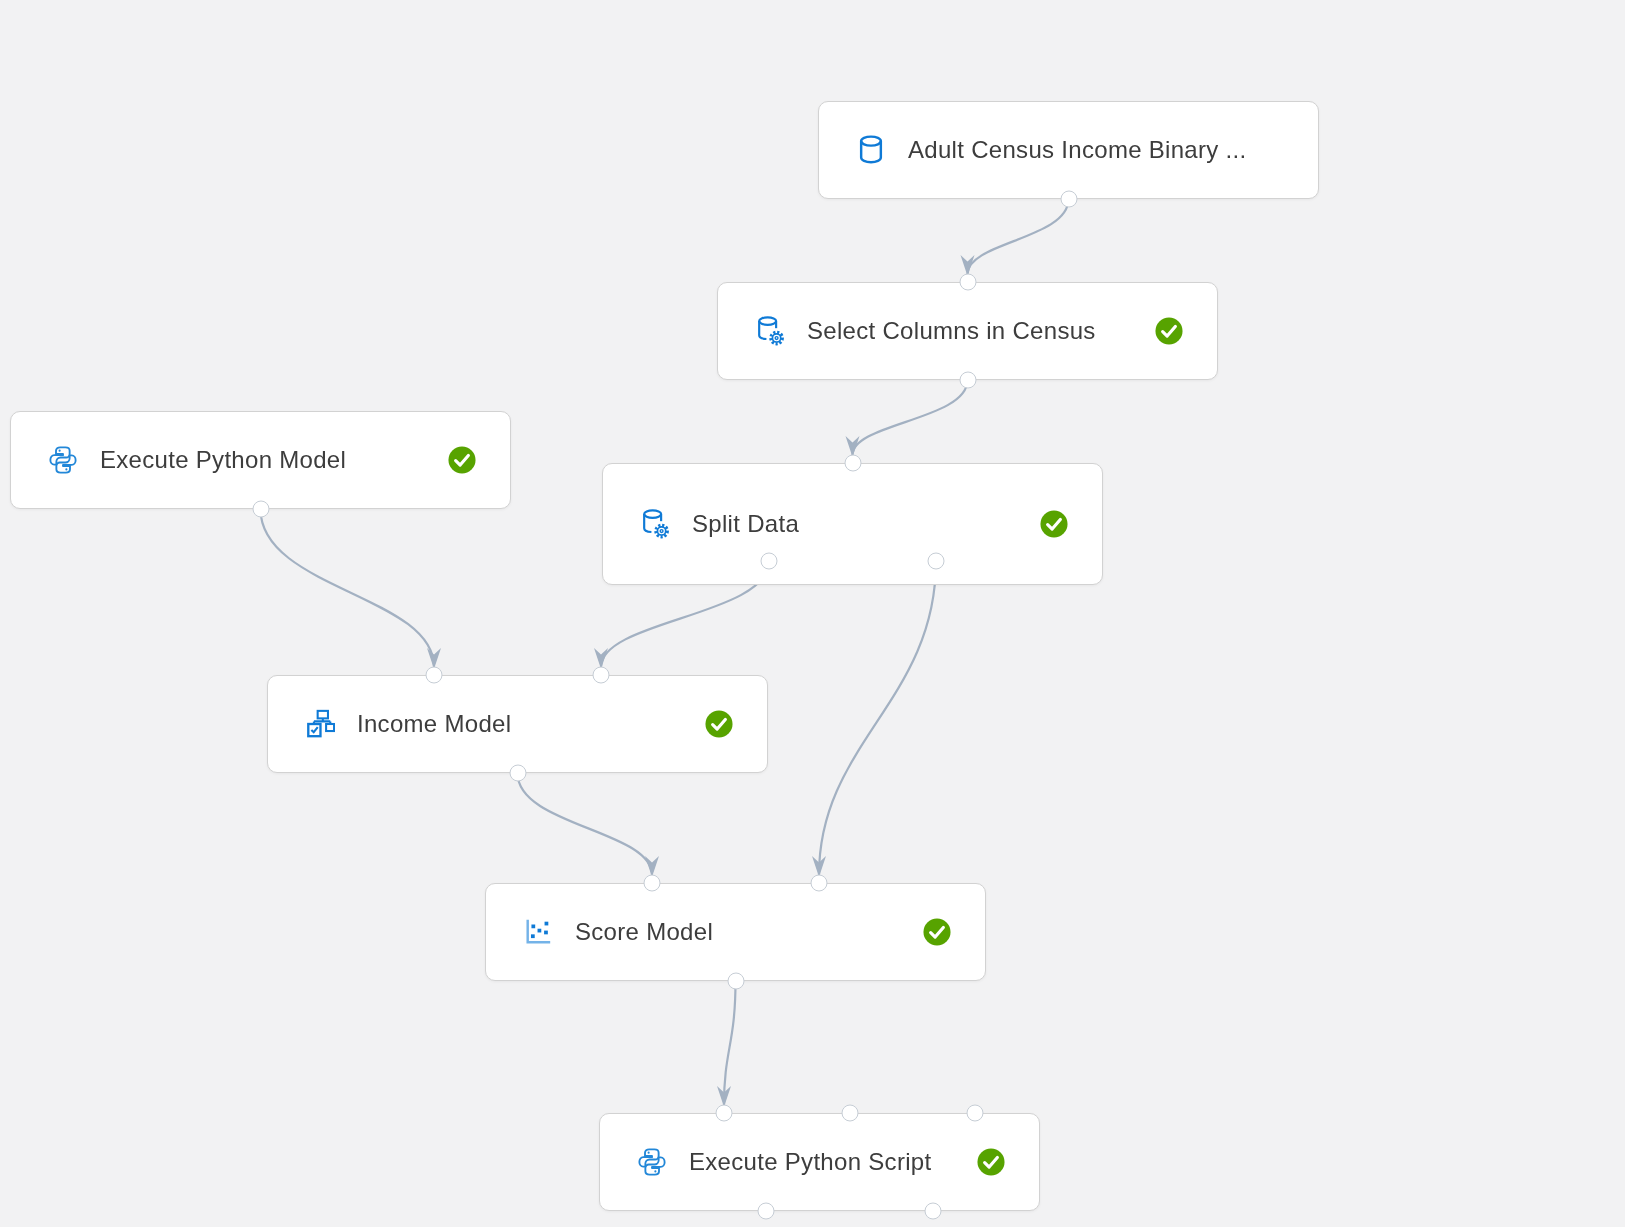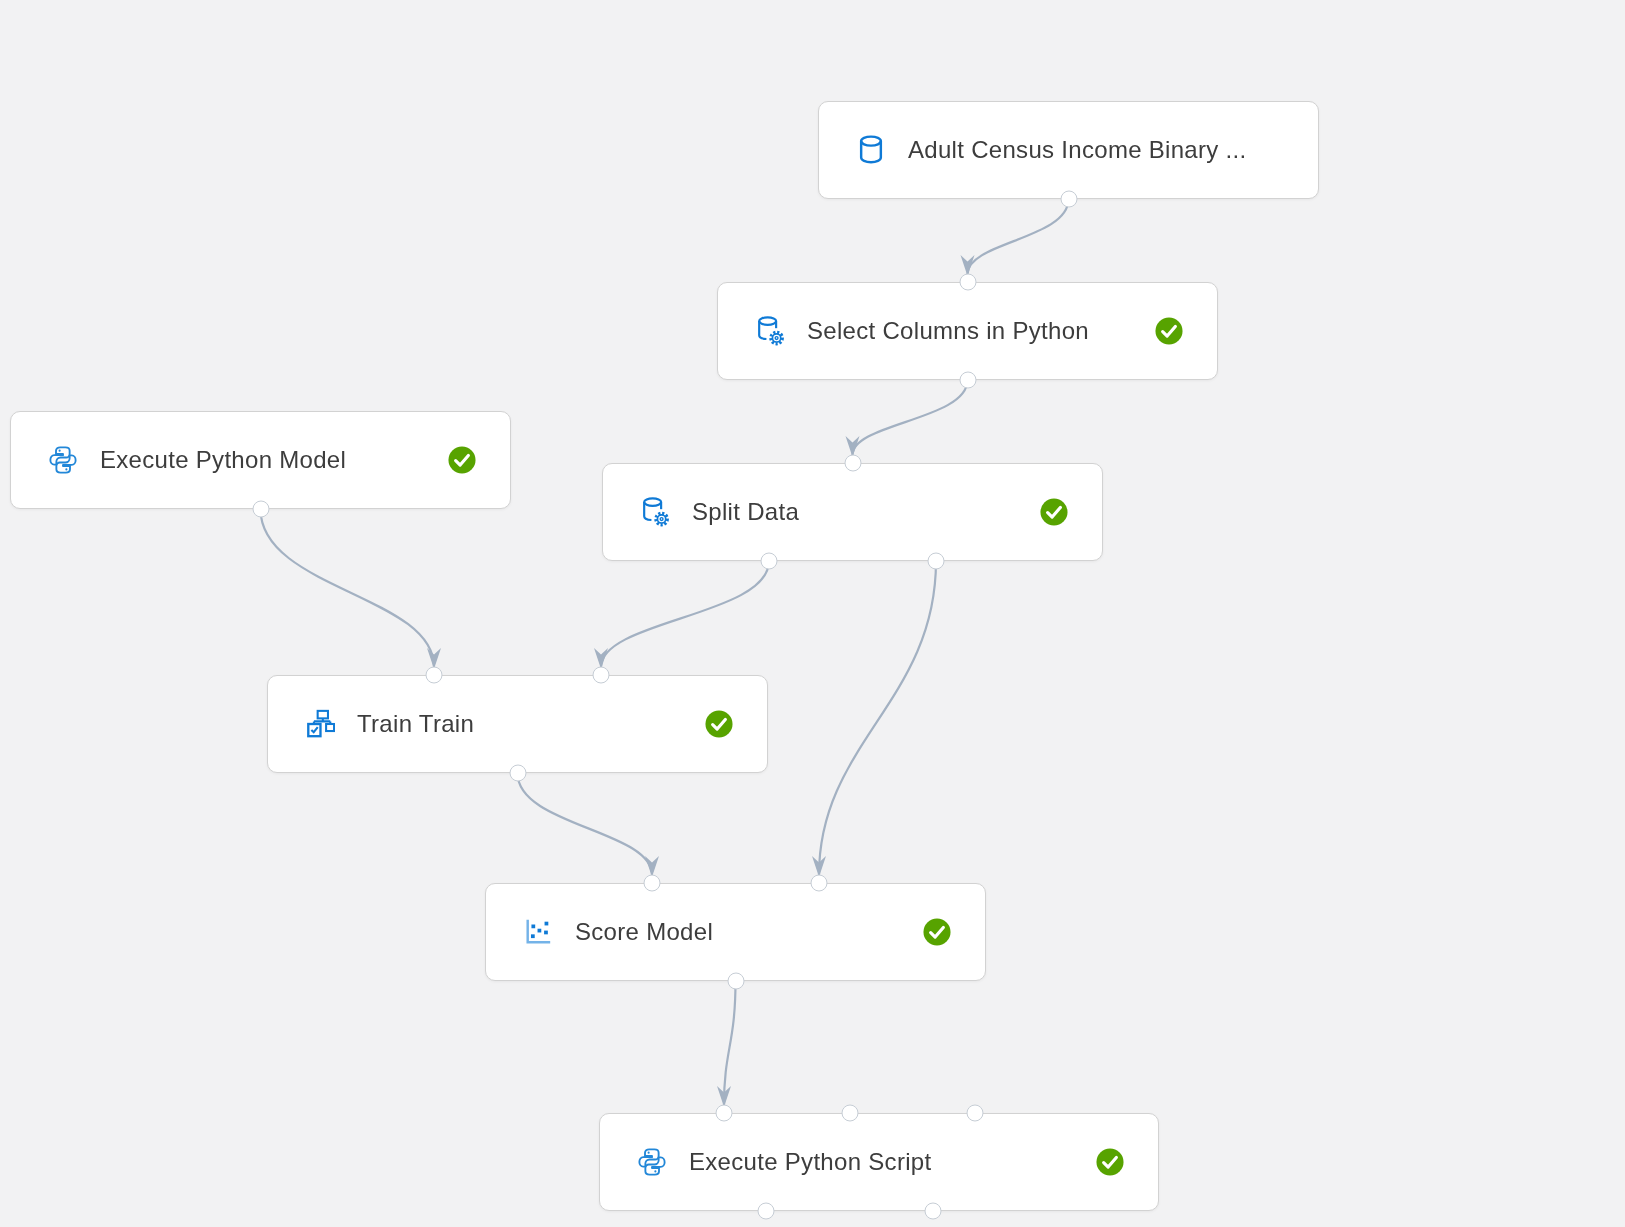--- a/index.html
+++ b/index.html
@@ -100,21 +100,21 @@
       <span class="icon">
         <svg viewBox="0 0 34 34" width="32" height="32">
           <ellipse cx="14.5" cy="6.5" rx="9" ry="4" fill="none" stroke="#0f7ad6" stroke-width="2.3"></ellipse>
           <path d="M5.5 6.5 V21.5 c0 2.1 3.3 3.8 7.7 4" fill="none" stroke="#0f7ad6" stroke-width="2.3"></path>
           <path d="M23.5 6.5 v7.5" fill="none" stroke="#0f7ad6" stroke-width="2.3"></path>
           <circle cx="24" cy="24.5" r="6.2" fill="none" stroke="#0f7ad6" stroke-width="3.2" stroke-dasharray="2.3 1.85"></circle>
           <circle cx="24" cy="24.5" r="4.4" fill="#ffffff" stroke="#0f7ad6" stroke-width="1.8"></circle>
           <circle cx="24" cy="24.5" r="1.5" fill="none" stroke="#0f7ad6" stroke-width="1.5"></circle>
         </svg>
       </span>
-      <span class="label">Select Columns in Python</span>
+      <span class="label">Select Columns in Census</span>
       <span class="status"><svg viewBox="0 0 30 30" width="28" height="28">
           <circle cx="15" cy="15" r="14.5" fill="#57a300"></circle>
           <polyline points="8.2,15.6 13,20.4 21.8,10.2" fill="none" stroke="#ffffff" stroke-width="3.4" stroke-linecap="round" stroke-linejoin="round"></polyline>
         </svg></span>
     </div>
     <div class="port" style="left: 967.5px; top: 262px;"></div>
     <div class="port" style="left: 967.5px; top: 360px;"></div>
     <div class="node" style="left: 10px; top: 391px; width: 501px; height: 98px;">
       <span class="icon">
         <svg viewBox="0 0 24 24" width="30" height="30">
@@ -126,21 +126,21 @@
           <circle cx="14.7" cy="19.5" r="0.85" fill="#2287d8"></circle>
         </svg>
       </span>
       <span class="label">Execute Python Model</span>
       <span class="status"><svg viewBox="0 0 30 30" width="28" height="28">
           <circle cx="15" cy="15" r="14.5" fill="#57a300"></circle>
           <polyline points="8.2,15.6 13,20.4 21.8,10.2" fill="none" stroke="#ffffff" stroke-width="3.4" stroke-linecap="round" stroke-linejoin="round"></polyline>
         </svg></span>
     </div>
     <div class="port" style="left: 260.5px; top: 489px;"></div>
-    <div class="node" style="left: 602px; top: 443px; width: 501px; height: 98px;">
+    <div class="node" style="left: 602px; top: 443px; width: 501px; height: 122px;">
       <span class="icon">
         <svg viewBox="0 0 34 34" width="32" height="32">
           <ellipse cx="14.5" cy="6.5" rx="9" ry="4" fill="none" stroke="#0f7ad6" stroke-width="2.3"></ellipse>
           <path d="M5.5 6.5 V21.5 c0 2.1 3.3 3.8 7.7 4" fill="none" stroke="#0f7ad6" stroke-width="2.3"></path>
           <path d="M23.5 6.5 v7.5" fill="none" stroke="#0f7ad6" stroke-width="2.3"></path>
           <circle cx="24" cy="24.5" r="6.2" fill="none" stroke="#0f7ad6" stroke-width="3.2" stroke-dasharray="2.3 1.85"></circle>
           <circle cx="24" cy="24.5" r="4.4" fill="#ffffff" stroke="#0f7ad6" stroke-width="1.8"></circle>
           <circle cx="24" cy="24.5" r="1.5" fill="none" stroke="#0f7ad6" stroke-width="1.5"></circle>
         </svg>
       </span>
@@ -158,21 +158,21 @@
         <svg viewBox="0 0 32 32" width="30" height="30">
           <g fill="none" stroke="#0f7ad6" stroke-width="2.2">
             <rect x="13.5" y="2" width="11" height="8"></rect>
             <path d="M19 10 v3.2 M9.5 13.2 H27 M9.5 13.2 V16 M27 13.2 V16"></path>
             <rect x="3.5" y="16" width="13" height="13" stroke-width="2.5"></rect>
             <rect x="22.5" y="16" width="8.5" height="7.5"></rect>
           </g>
           <polyline points="6.8,22.3 9.3,24.8 13.6,19.3" fill="none" stroke="#0f7ad6" stroke-width="2.2"></polyline>
         </svg>
       </span>
-      <span class="label">Train Train</span>
+      <span class="label">Income Model</span>
       <span class="status"><svg viewBox="0 0 30 30" width="28" height="28">
           <circle cx="15" cy="15" r="14.5" fill="#57a300"></circle>
           <polyline points="8.2,15.6 13,20.4 21.8,10.2" fill="none" stroke="#ffffff" stroke-width="3.4" stroke-linecap="round" stroke-linejoin="round"></polyline>
         </svg></span>
     </div>
     <div class="port" style="left: 434px; top: 655px;"></div>
     <div class="port" style="left: 601px; top: 655px;"></div>
     <div class="port" style="left: 517.5px; top: 753px;"></div>
     <div class="node" style="left: 485px; top: 863px; width: 501px; height: 98px; padding-left: 26px;">
       <span class="icon">
@@ -189,21 +189,21 @@
       </span>
       <span class="label">Score Model</span>
       <span class="status"><svg viewBox="0 0 30 30" width="28" height="28">
           <circle cx="15" cy="15" r="14.5" fill="#57a300"></circle>
           <polyline points="8.2,15.6 13,20.4 21.8,10.2" fill="none" stroke="#ffffff" stroke-width="3.4" stroke-linecap="round" stroke-linejoin="round"></polyline>
         </svg></span>
     </div>
     <div class="port" style="left: 652px; top: 863px;"></div>
     <div class="port" style="left: 819px; top: 863px;"></div>
     <div class="port" style="left: 735.5px; top: 961px;"></div>
-    <div class="node" style="left: 599px; top: 1093px; width: 560px; height: 98px;">
+    <div class="node" style="left: 599px; top: 1093px; width: 441px; height: 98px;">
       <span class="icon">
         <svg viewBox="0 0 24 24" width="30" height="30">
           <g fill="none" stroke="#2287d8" stroke-width="1.5" stroke-linejoin="round">
             <path d="M11.9 1.9 h-2.1 c-2 0 -3.4 1 -3.4 2.7 v2.6 h5.6 v0.9 H5 c-1.8 0 -3.1 1.6 -3.1 3.8 c0 2.2 1.3 3.8 3.1 3.8 h1.7 v-2.3 c0 -1.9 1.5 -3.4 3.4 -3.4 h4.4 c1.5 0 2.8 -1.2 2.8 -2.8 V4.6 c0 -1.7 -1.4 -2.7 -3.4 -2.7 h-2 z"></path>
             <path d="M12.1 22.1 h2.1 c2 0 3.4 -1 3.4 -2.7 v-2.6 h-5.6 v-0.9 h7 c1.8 0 3.1 -1.6 3.1 -3.8 c0 -2.2 -1.3 -3.8 -3.1 -3.8 h-1.7 v2.3 c0 1.9 -1.5 3.4 -3.4 3.4 h-4.4 c-1.5 0 -2.8 1.2 -2.8 2.8 v2.6 c0 1.7 1.4 2.7 3.4 2.7 h2 z"></path>
           </g>
           <circle cx="9.3" cy="4.5" r="0.85" fill="#2287d8"></circle>
           <circle cx="14.7" cy="19.5" r="0.85" fill="#2287d8"></circle>
         </svg>
       </span>

